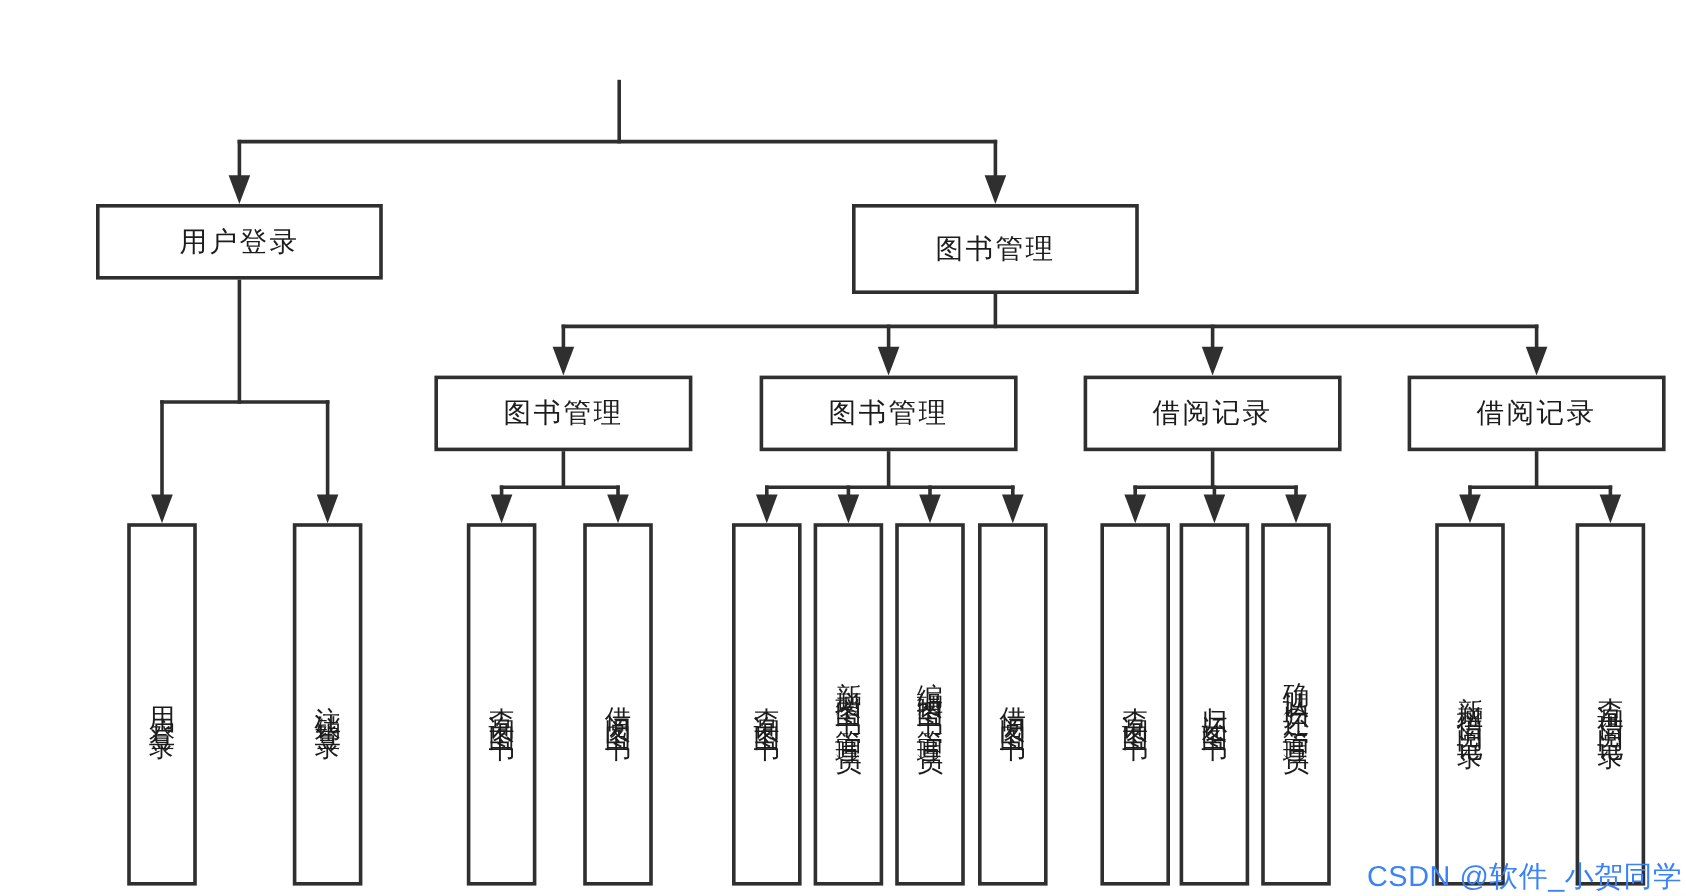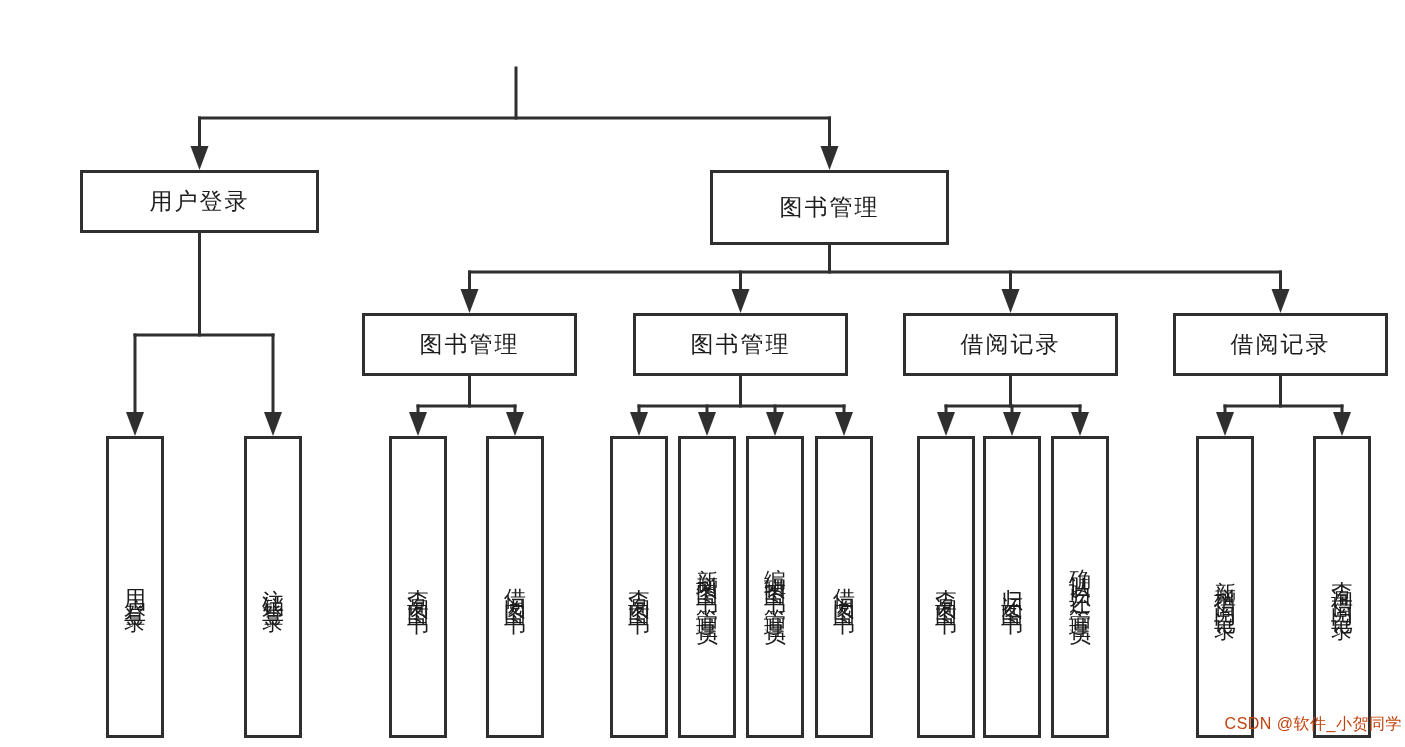--- a/index.html
+++ b/index.html
@@ -23,23 +23,23 @@
   .v-label{
     writing-mode:vertical-rl;
     font-size:22px;
     letter-spacing:8px;
     line-height:1;
     color:#1c1c1c;
   }
   .watermark{
     position:absolute;
     right:3px;top:714px;
-    font-size:16px;
+    font-size:24px;
     letter-spacing:0.5px;
-    color:#c2410c;
+    color:#3b82f6;
     white-space:nowrap;
     z-index:10;
   }
 </style>
 </head>
 <body>
 
 <div id="stage">
 
   <svg id="wires" viewBox="0 0 1405 747" xmlns="http://www.w3.org/2000/svg">

